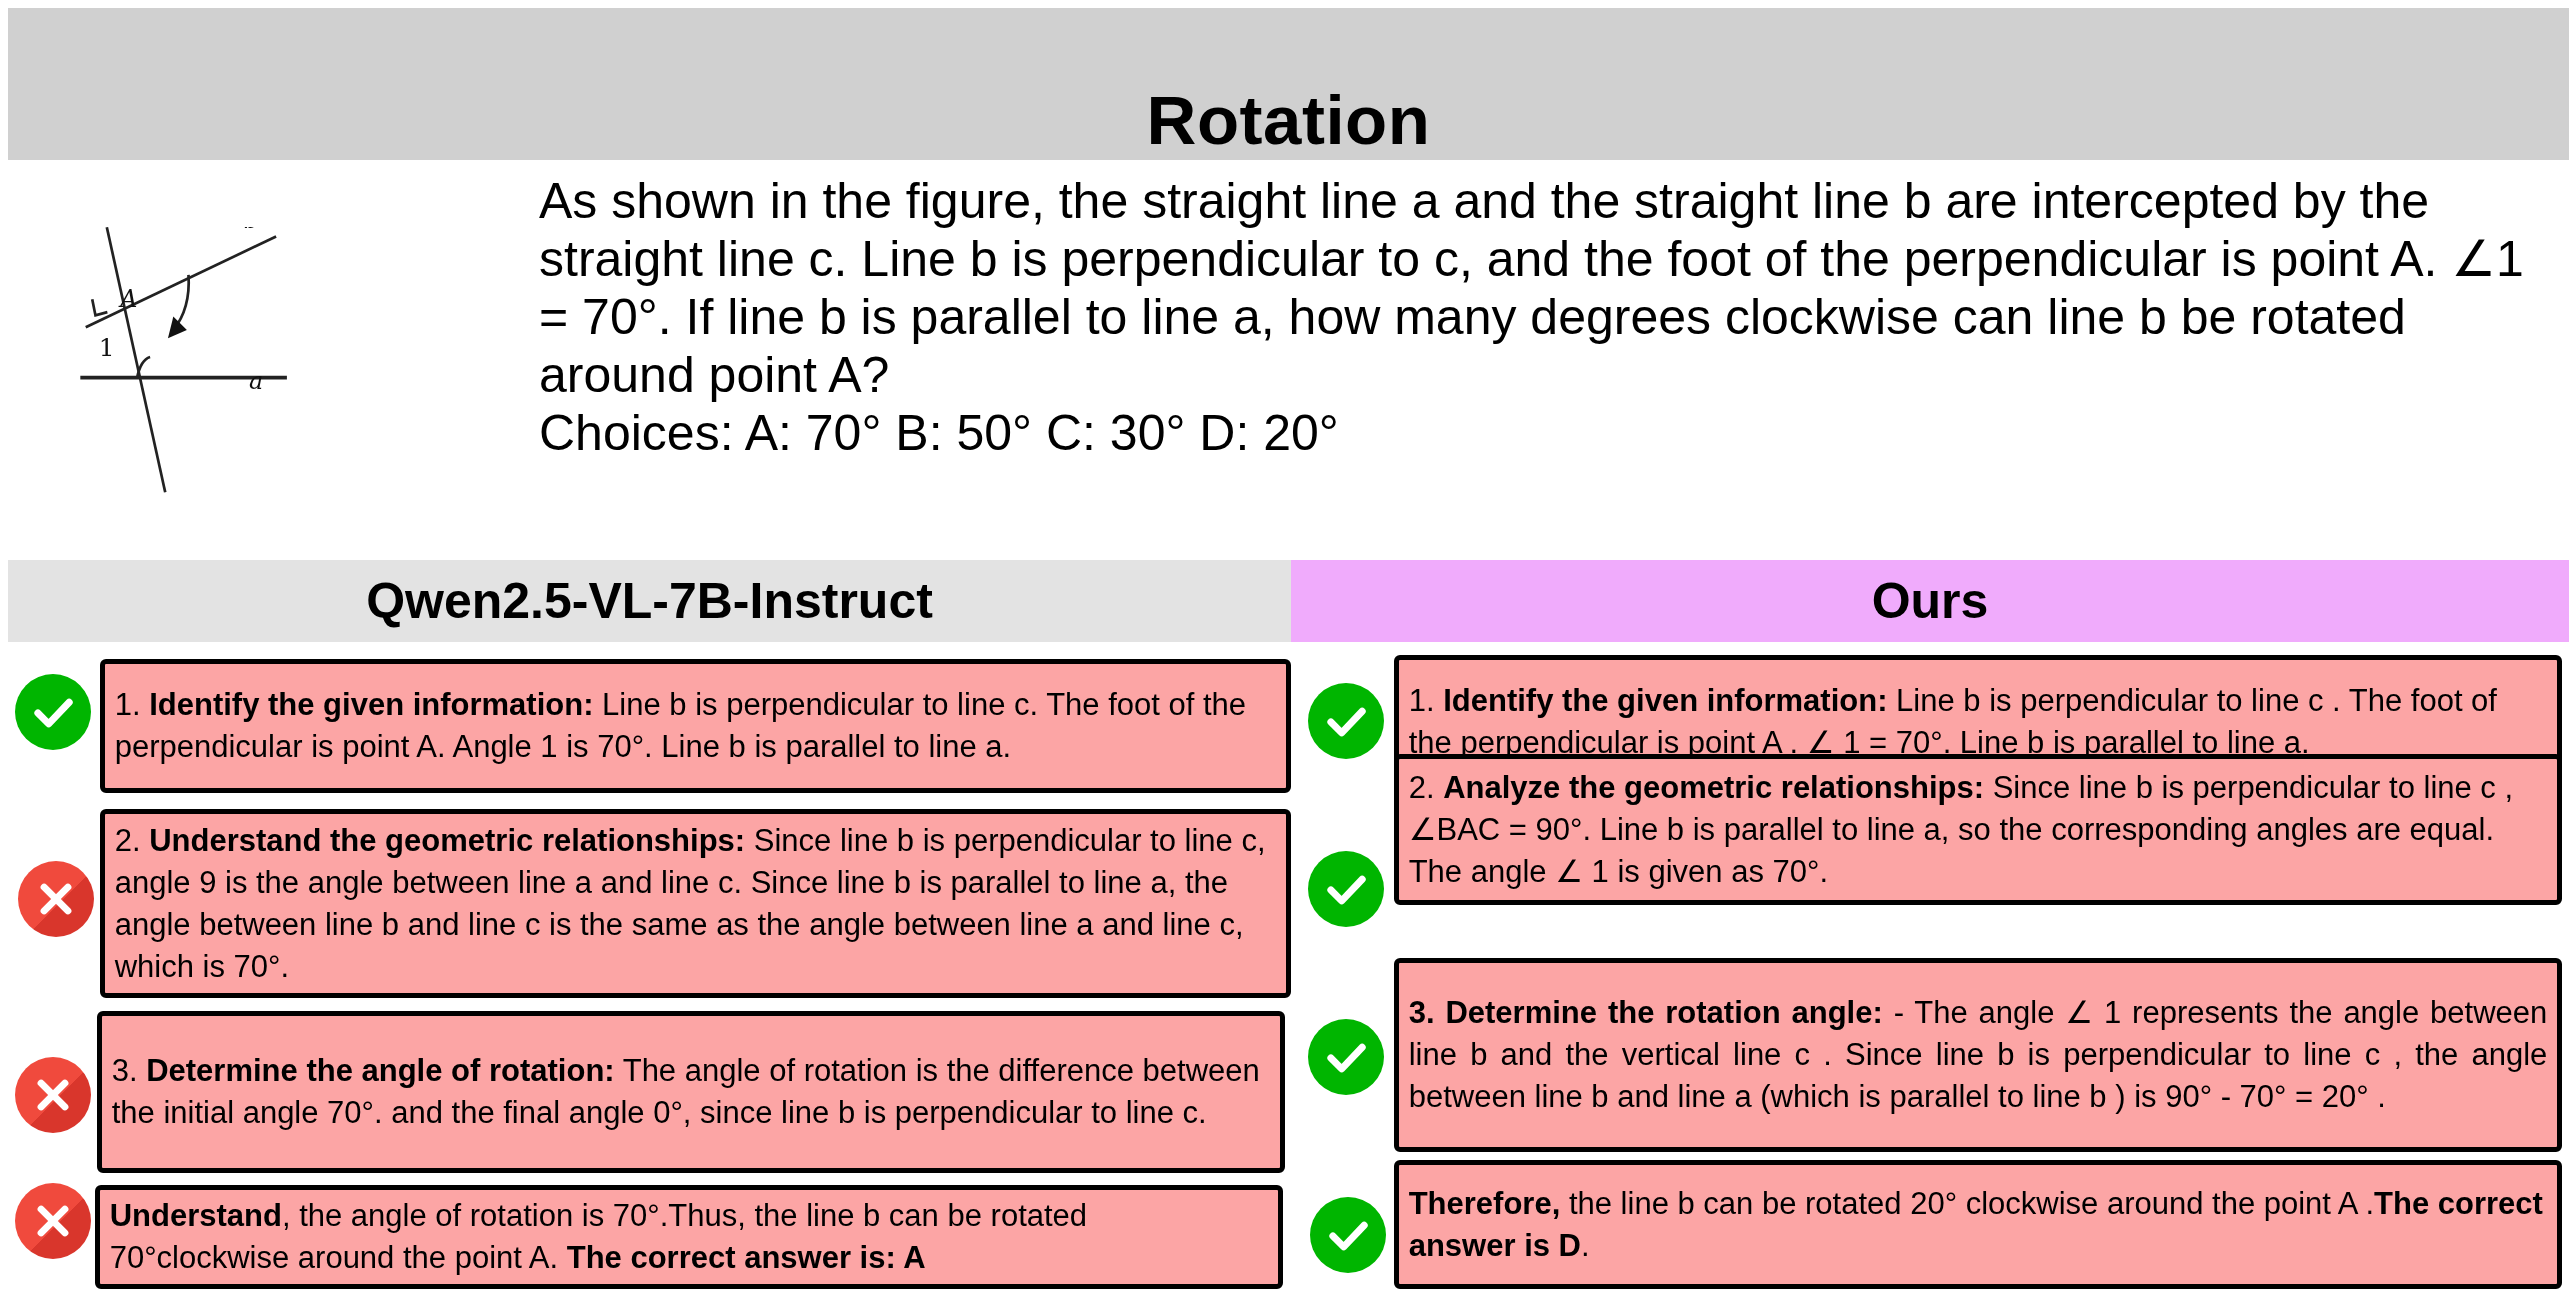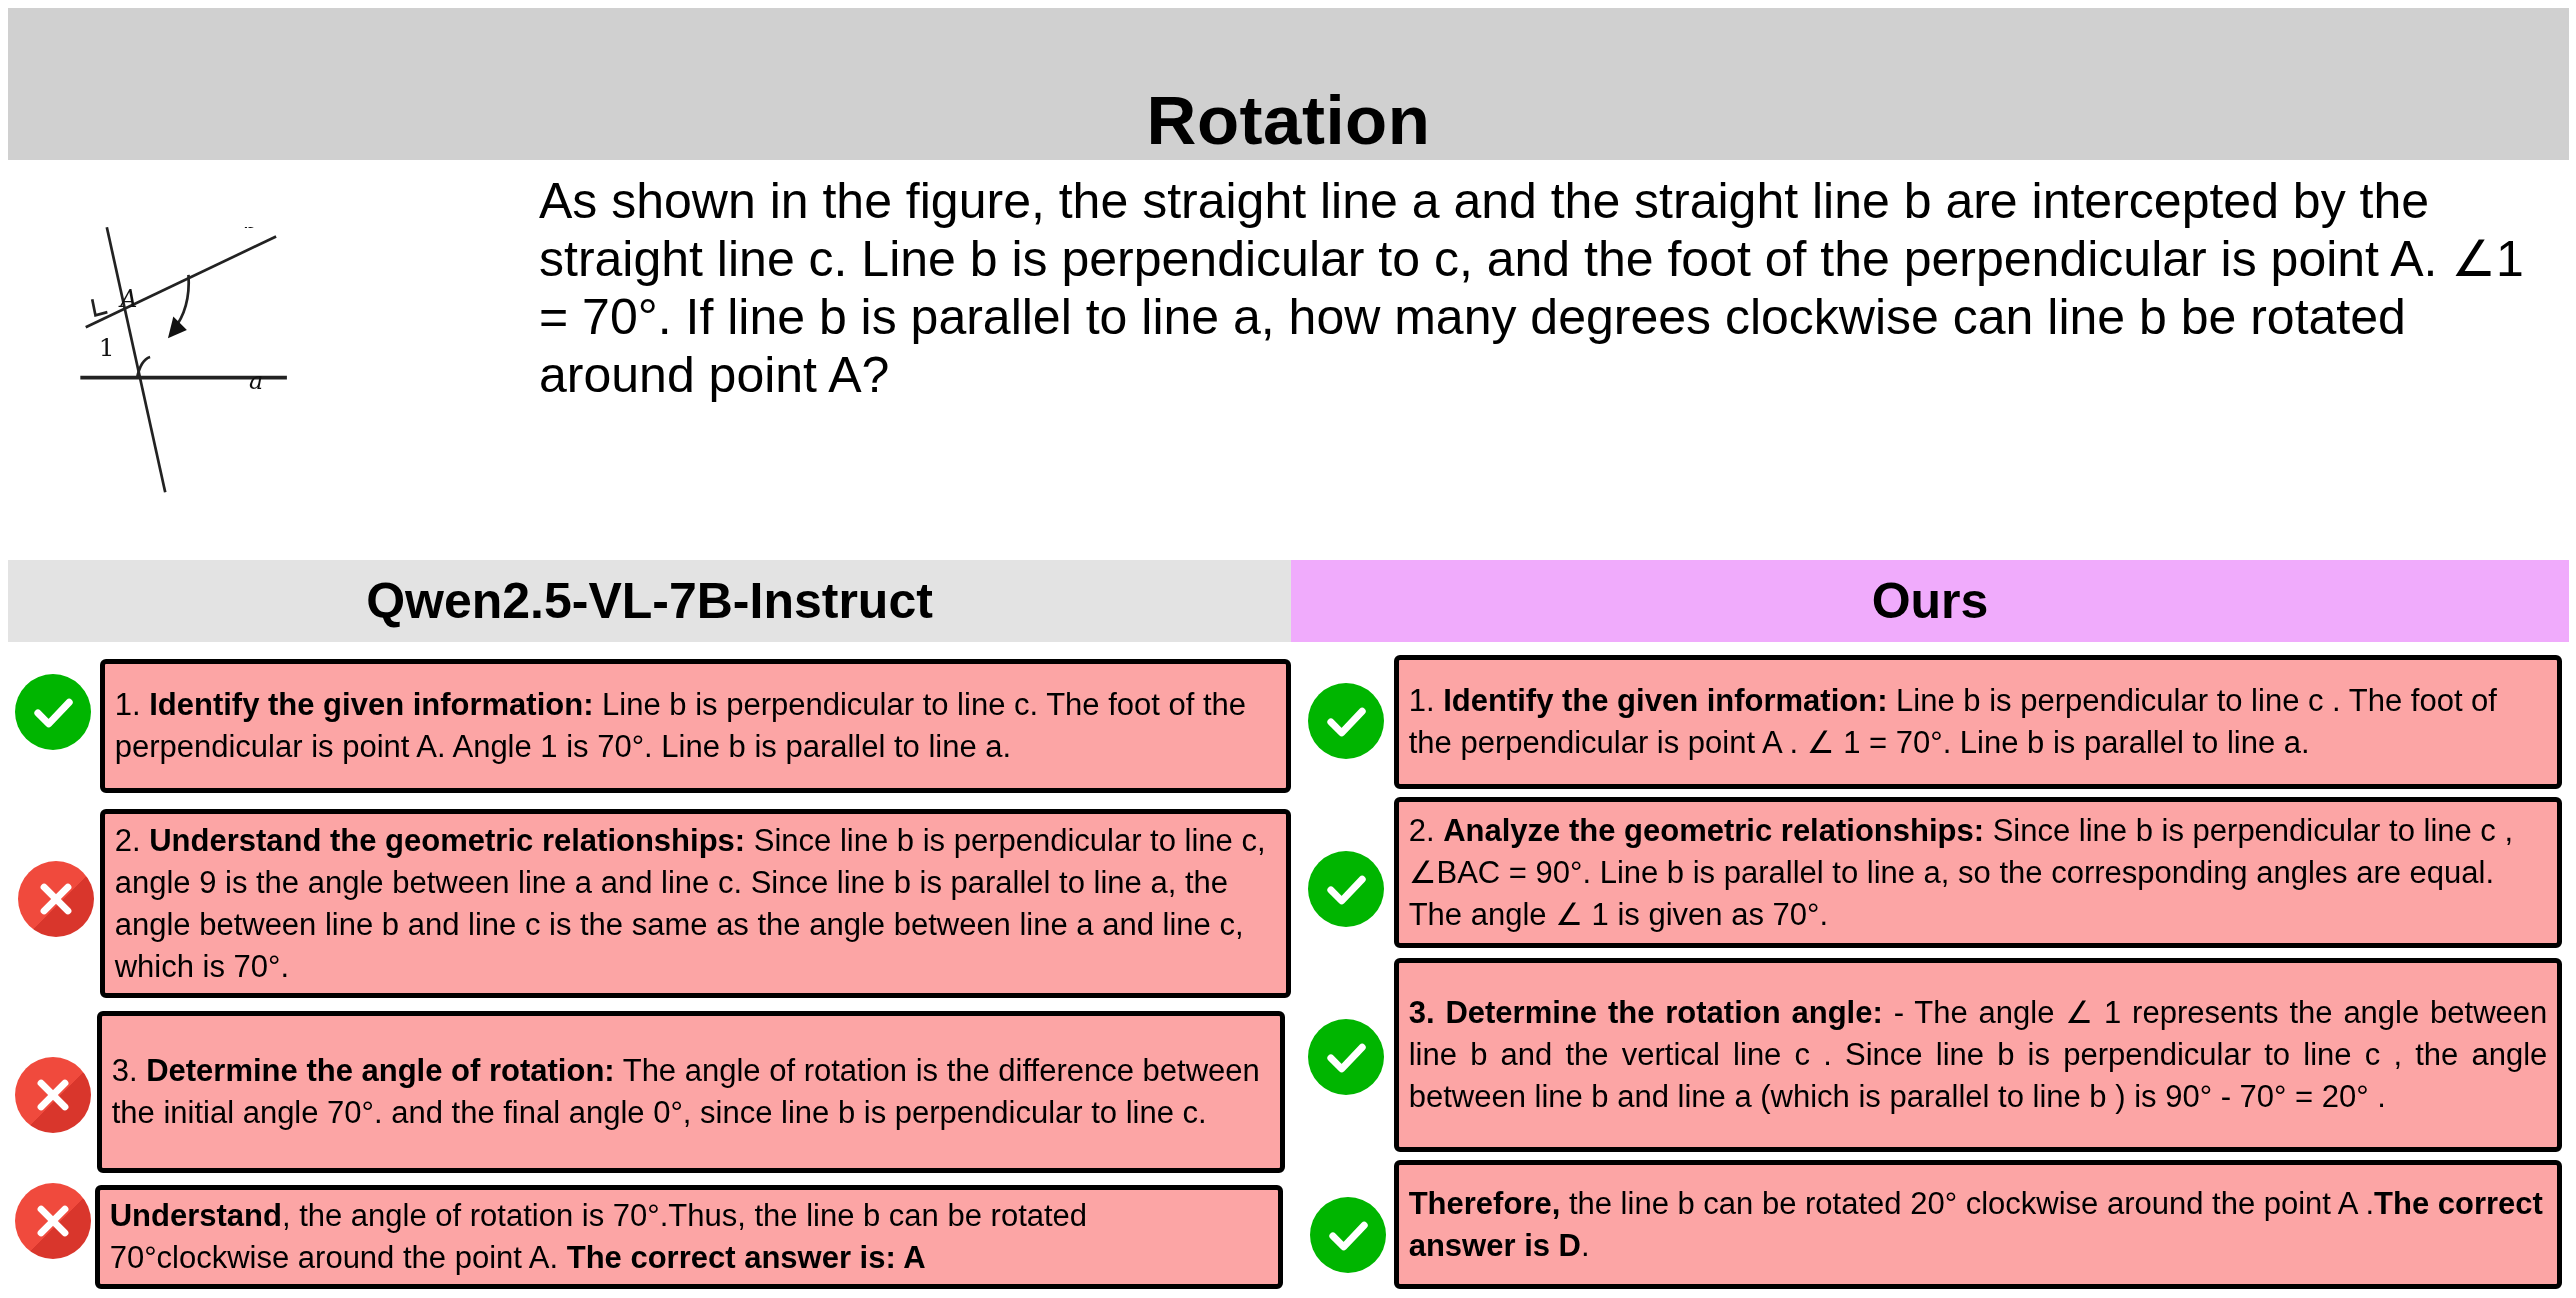--- a/index.html
+++ b/index.html
@@ -77,20 +77,21 @@
       <text x="310" y="2">b</text>
       <text x="320" y="300">a</text>
       <text x="82" y="148">A</text>
     </g>
     <text x="42" y="238" font-family="DejaVu Serif, serif" font-size="46" fill="#111">1</text>
   </svg>
 </div>
 
 <div class="question">
   <span class="q-text">As shown in the figure, the straight line a and the straight line b are intercepted by the straight line c. Line b is perpendicular to c, and the foot of the perpendicular is point A. ∠1 = 70°. If line b is parallel to line a, how many degrees clockwise can line b be rotated around point A?</span>
+  <span class="q-choices">Choices: A: 70° B: 50° C: 30° D: 20°</span>
 </div>
 
 <div class="col-header left">
   <span>Qwen2.5-VL-7B-Instruct</span>
 </div>
 <div class="col-header right">
   <span>Ours</span>
 </div>
 
 <div class="badge ok" style="left:15px; top:674px;">
@@ -155,21 +156,21 @@
   <span class="step-text">
     <span>1. </span><b>Identify the given information:</b><span> Line b is perpendicular to line c . The foot of the perpendicular is point A . ∠ 1 = 70°.  Line b is parallel to line a.</span>
   </span>
 </div>
 
 <div class="badge ok" style="left:1308px; top:851px;">
   <svg viewBox="0 0 100 100">
       <polyline points="22,52 42,72 80,32" fill="none" stroke="#fff" stroke-width="13" stroke-linecap="round" stroke-linejoin="round"></polyline>
     </svg>
 </div>
-<div class="step" style="left:1394px; top:797px; width:1168px; height:151px;">
+<div class="step" style="left:1394px; top:754px; width:1168px; height:151px;">
   <span class="step-text">
     <span>2. </span><b>Analyze the geometric relationships:</b><span> Since line b is perpendicular to line c , ∠BAC = 90°.  Line b is parallel to line a, so the corresponding angles are equal. The angle ∠ 1 is given as 70°.</span>
   </span>
 </div>
 
 <div class="badge ok" style="left:1308px; top:1019px;">
   <svg viewBox="0 0 100 100">
       <polyline points="22,52 42,72 80,32" fill="none" stroke="#fff" stroke-width="13" stroke-linecap="round" stroke-linejoin="round"></polyline>
     </svg>
 </div>

